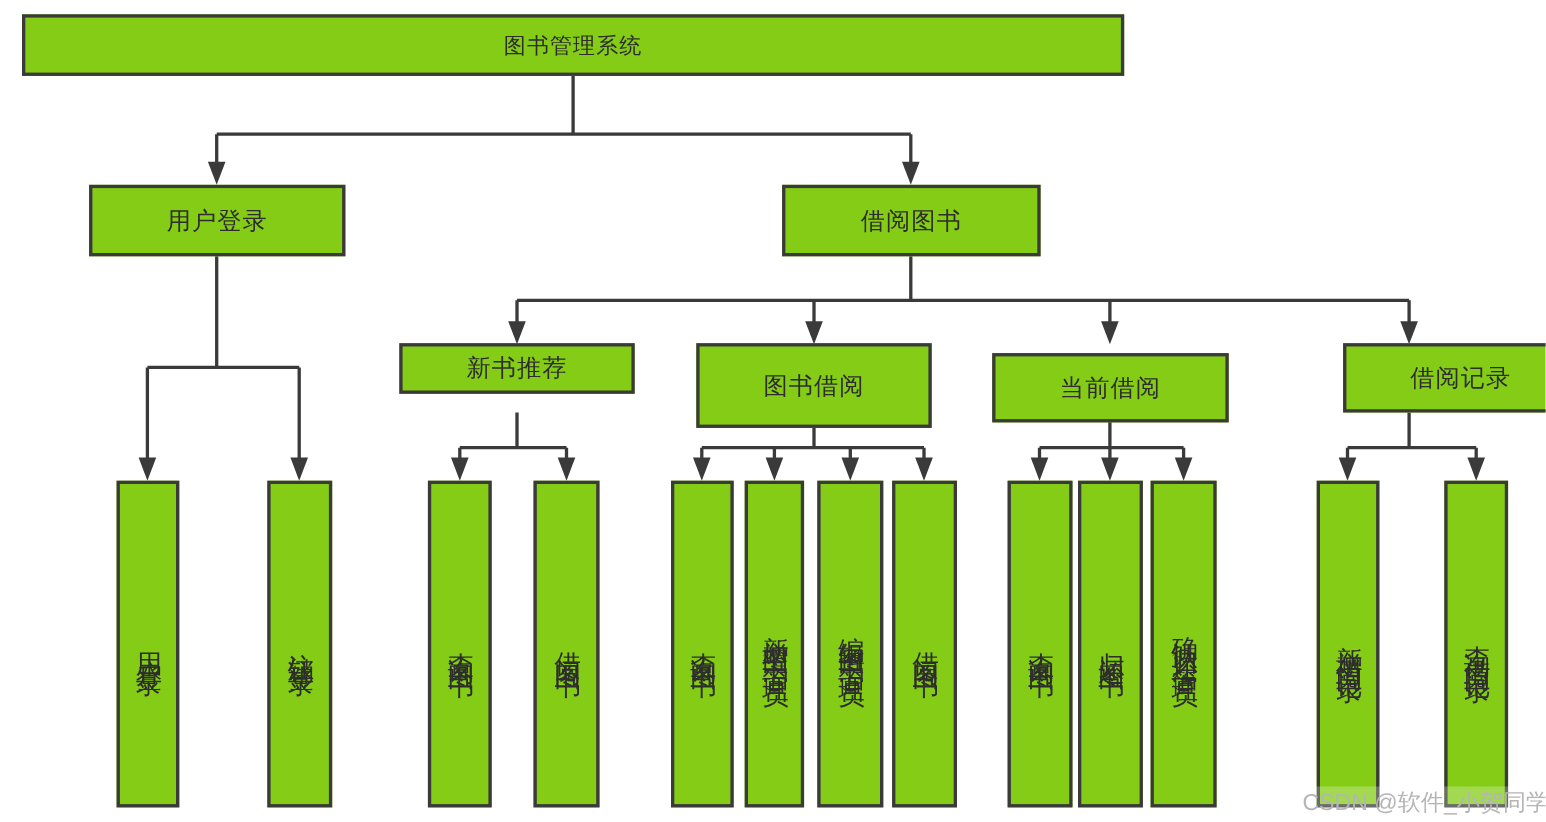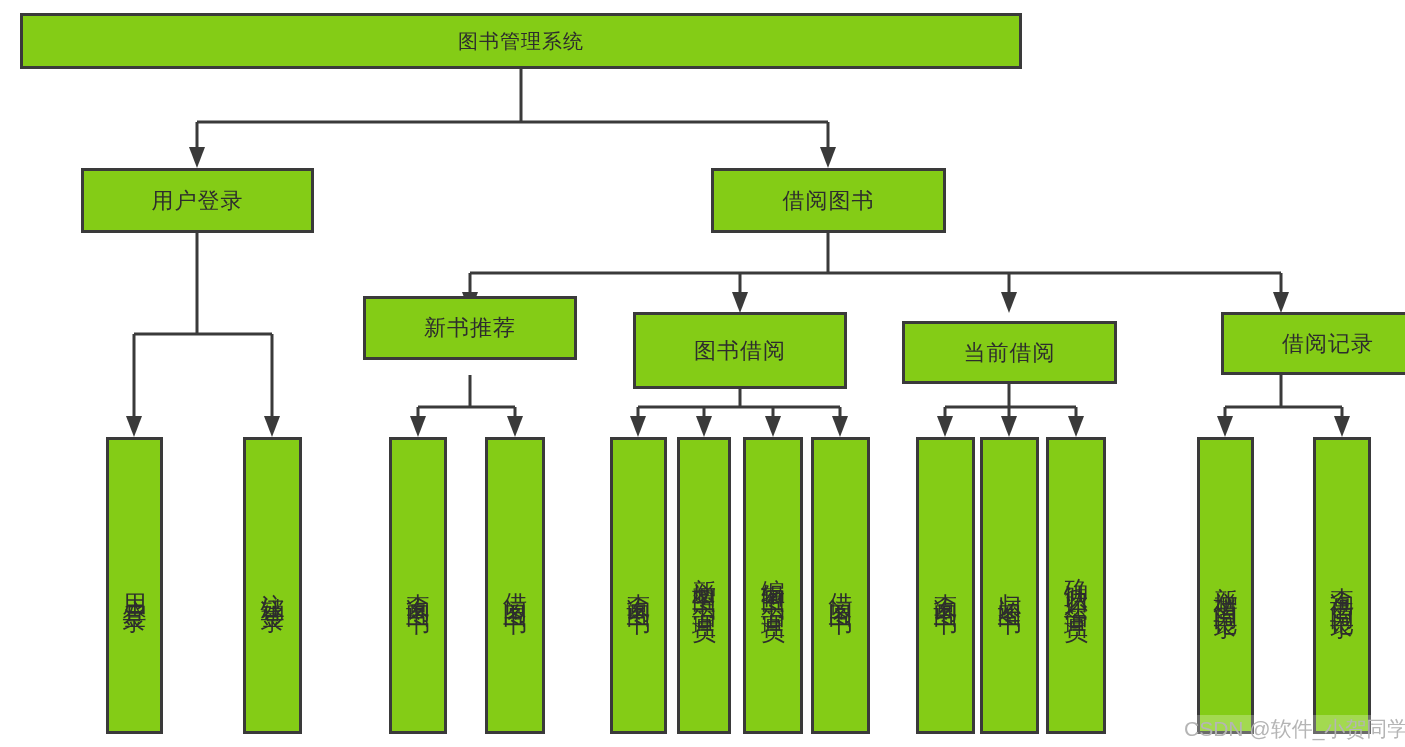--- a/index.html
+++ b/index.html
@@ -86,21 +86,21 @@
       <polygon points="1217,416 1233,416 1225,437"></polygon>
       <polygon points="1334,416 1350,416 1342,437"></polygon>
     </g>
   </svg>
 
   <div class="box hbox root" style="left:20px; top:13px; width:1002px; height:56px;">图书管理系统</div>
 
   <div class="box hbox" style="left:81px; top:168px; width:233px; height:65px;">用户登录</div>
   <div class="box hbox" style="left:711px; top:168px; width:235px; height:65px;">借阅图书</div>
 
-  <div class="box hbox" style="left:363px; top:296px; width:214px; height:64px;">新书推荐</div>
+  <div class="box hbox" style="left:363px; top:312px; width:214px; height:46px;">新书推荐</div>
   <div class="box hbox" style="left:633px; top:312px; width:214px; height:77px;">图书借阅</div>
   <div class="box hbox" style="left:902px; top:321px; width:215px; height:63px;">当前借阅</div>
   <div class="box hbox" style="left:1174px; top:312px; width:214px; height:63px;margin-left:47px;">借阅记录</div>
 
   <div class="box vbox" style="left:106px; top:437px; width:57px; height:297px;">用户登录</div>
   <div class="box vbox" style="left:243px; top:437px; width:59px; height:297px;">注销登录</div>
 
   <div class="box vbox" style="left:389px; top:437px; width:58px; height:297px;">查询图书</div>
   <div class="box vbox" style="left:485px; top:437px; width:60px; height:297px;">借阅图书</div>
 

